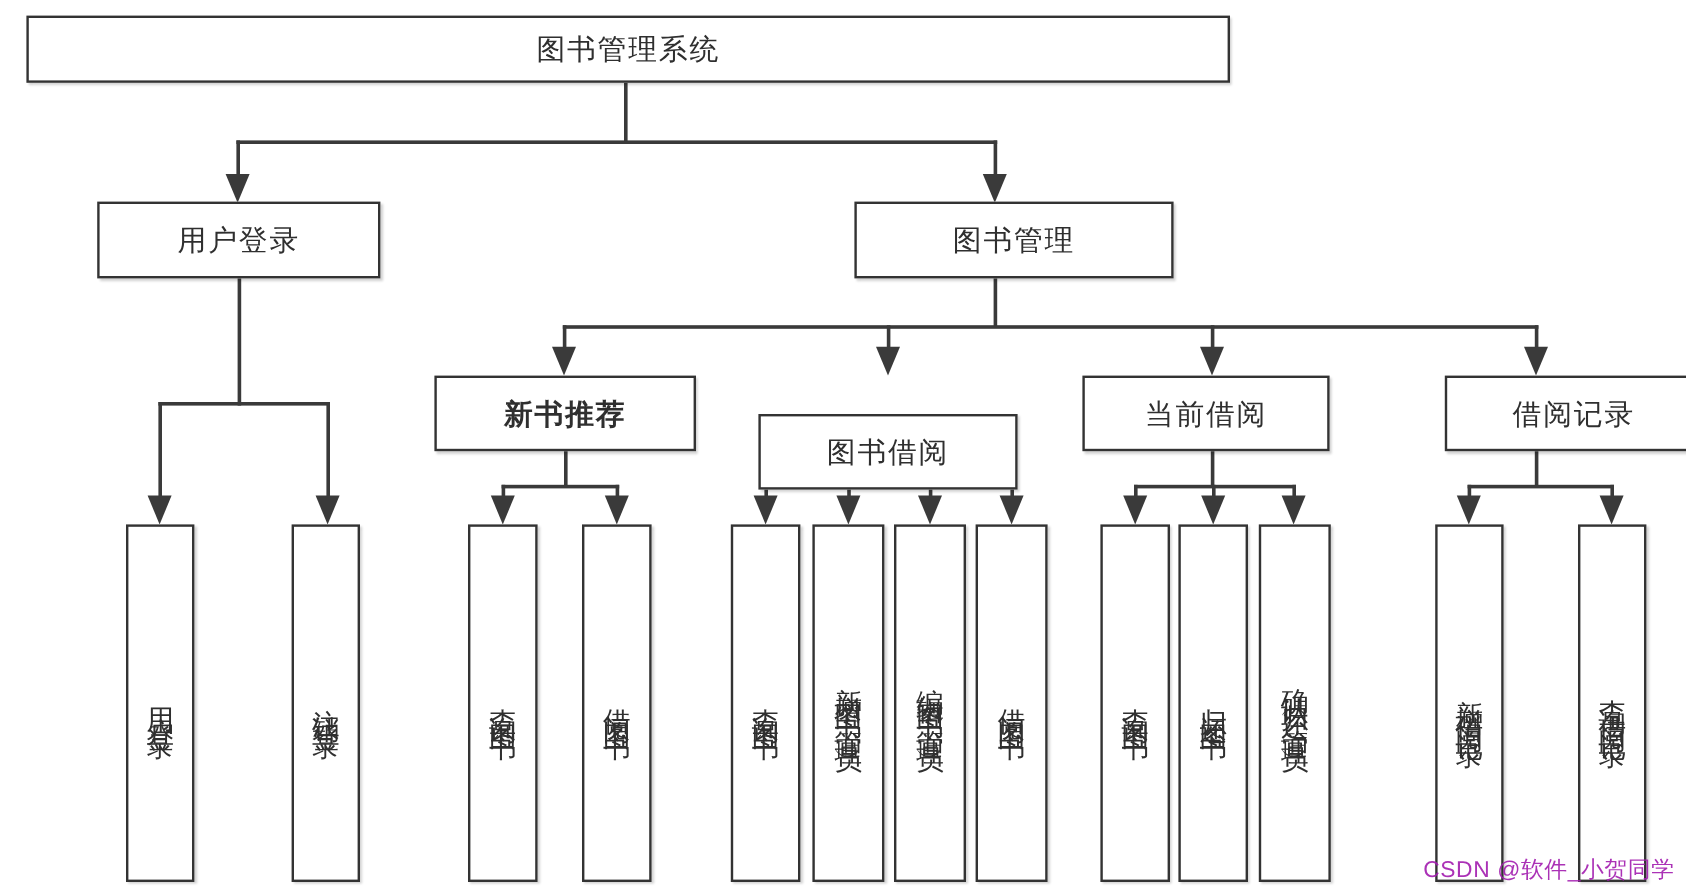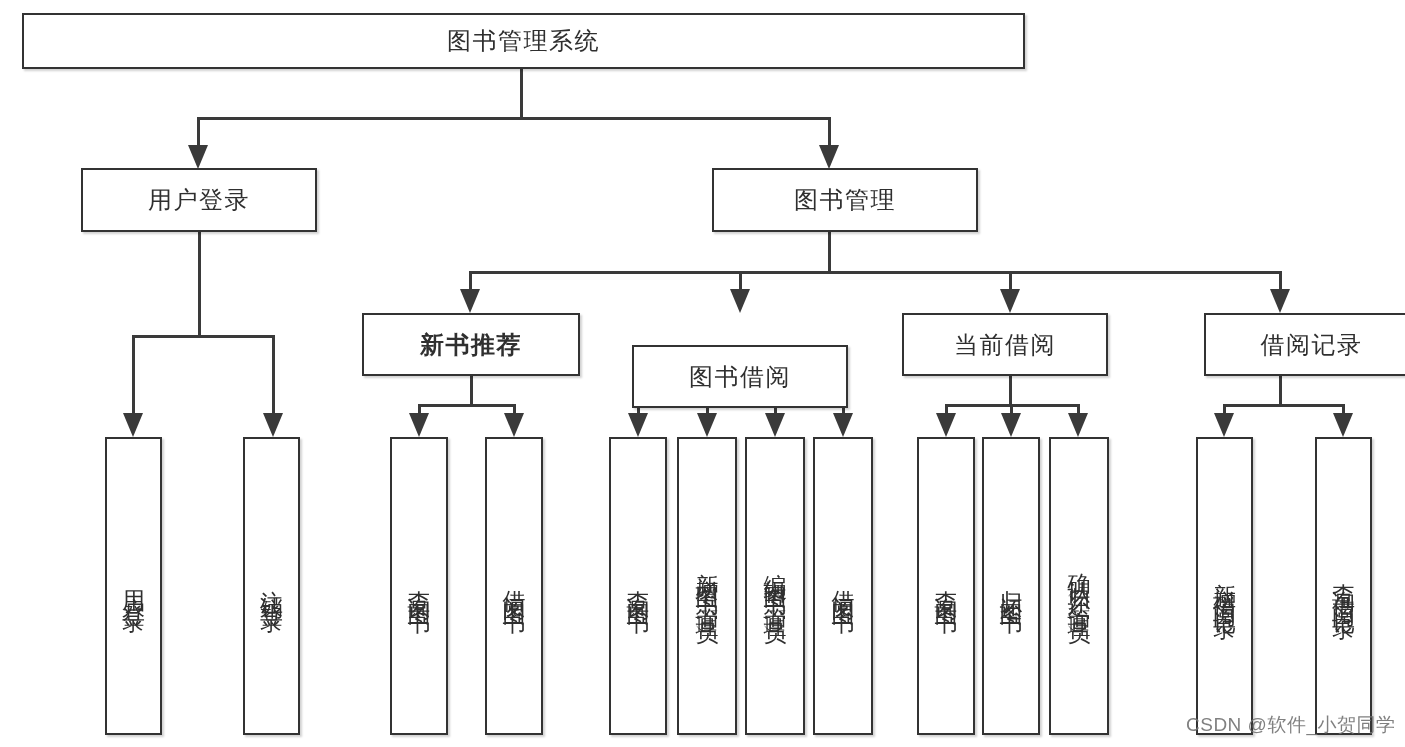--- a/index.html
+++ b/index.html
@@ -33,21 +33,21 @@
     position:absolute;background:#3a3a3a;z-index:1;
   }
   .arrow{
     position:absolute;width:0;height:0;z-index:1;
     border-left:10px solid transparent;
     border-right:10px solid transparent;
     border-top:24px solid #3a3a3a;
   }
   .watermark{
     position:absolute;left:1186px;top:712px;z-index:6;
-    font-size:19px;color:#737373;opacity:0.9;
+    font-size:19px;color:#a21caf;opacity:0.9;
     white-space:nowrap;letter-spacing:0.5px;
   }
 </style>
 </head>
 <body>
 
 <div id="stage">
 
   <div class="ln" style="left:520px;top:68px;width:3px;height:50px;"></div>
   <div class="ln" style="left:197px;top:117px;width:634px;height:3px;"></div>

